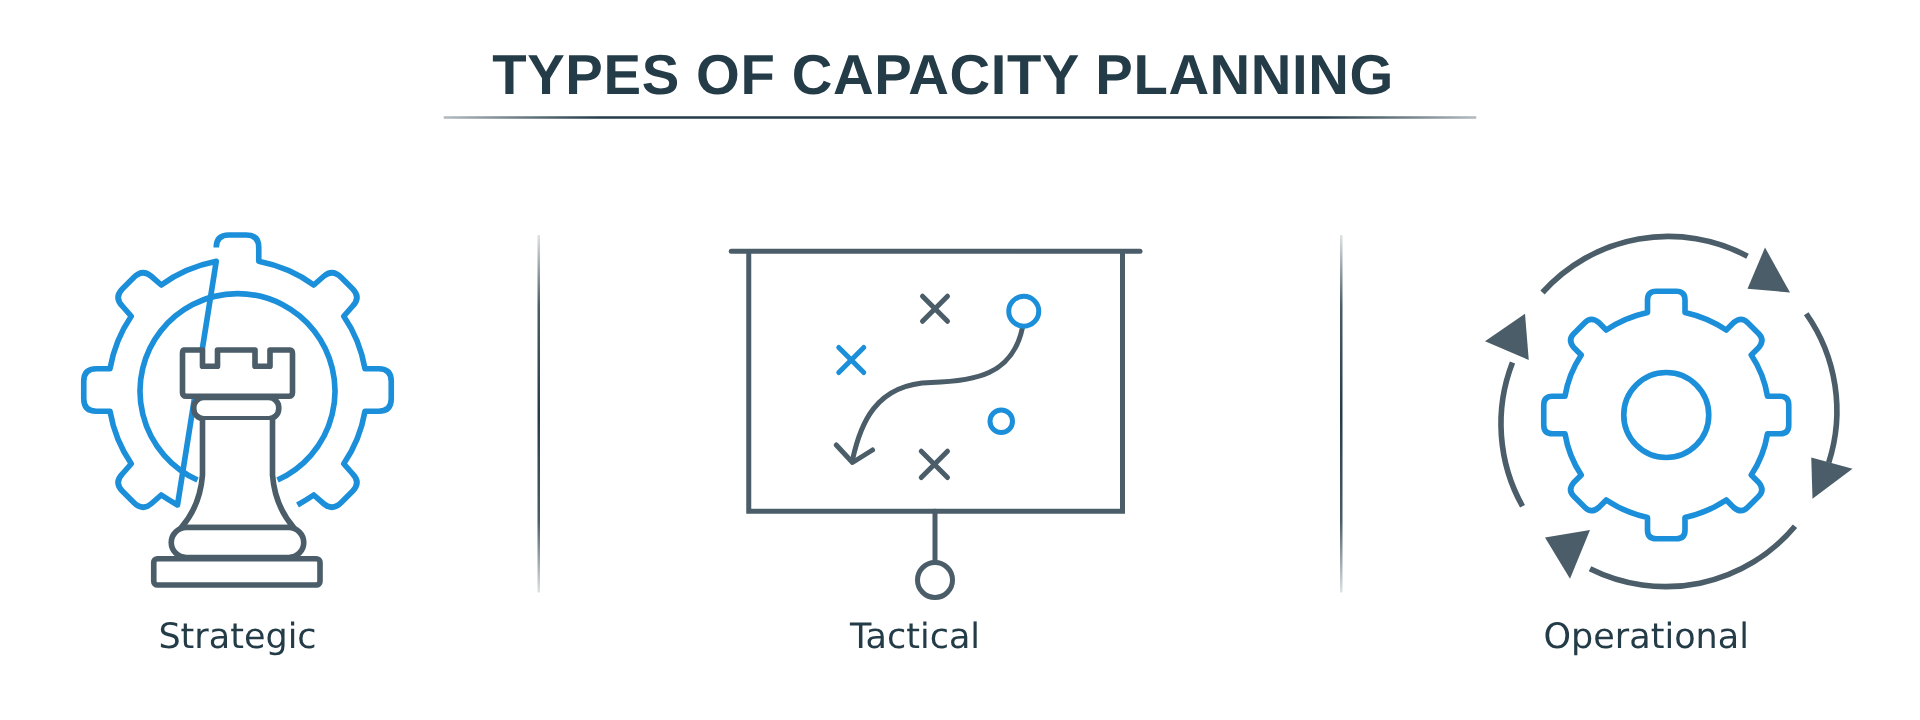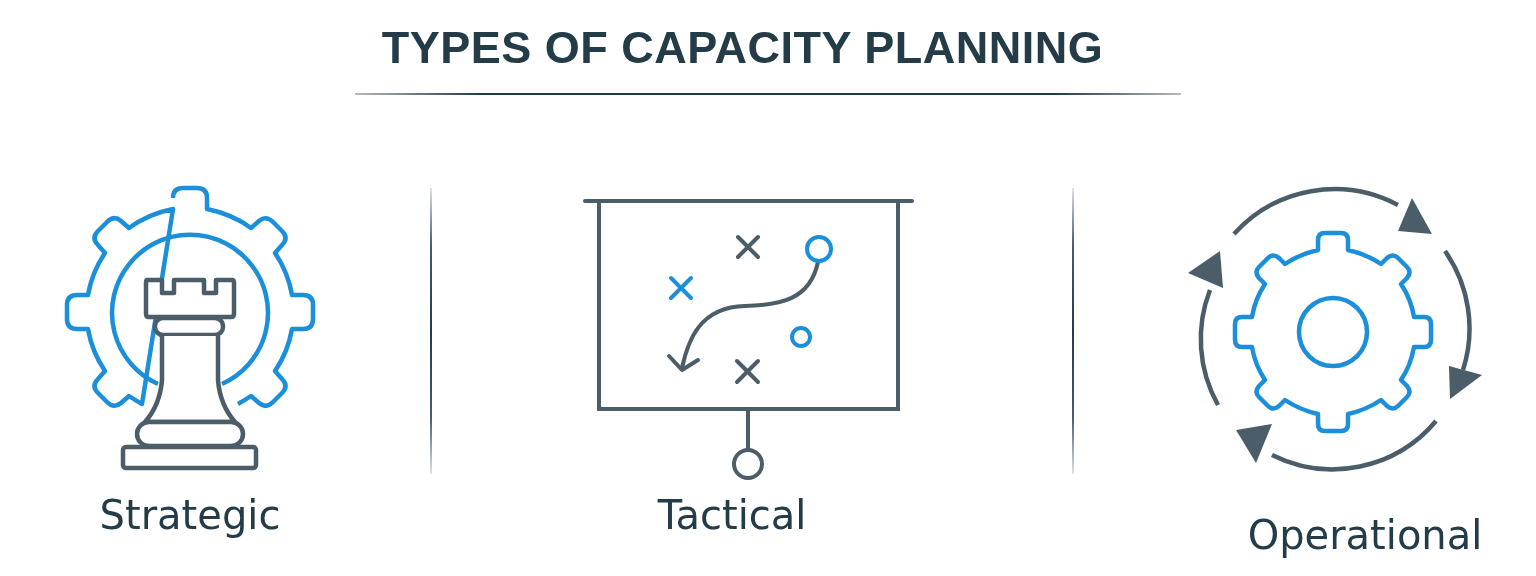--- a/index.html
+++ b/index.html
@@ -1,26 +1,26 @@
 <!DOCTYPE html>
 <html><head>
 <meta charset="utf-8">
 <style>
   html, body { margin: 0; padding: 0; background: #ffffff; }
   body { width: 1536px; height: 576px; position: relative; overflow: hidden;
          font-family: "Liberation Sans", "DejaVu Sans", sans-serif; }
   .title { position: absolute; left: 0; top: 22px; width: 1485px; text-align: center;
            font-family: "Liberation Sans", sans-serif; font-weight: 700; font-size: 45px;
-           letter-spacing: 0.5px; color: #243c48; margin: 0; }
+           letter-spacing: 0.5px; color: #243c48; margin: 12px; }
   .title-rule { position: absolute; left: 355px; top: 93px; width: 826px; height: 2px;
                 background: linear-gradient(to right, rgba(36,60,72,0.35), #243c48 15%, #243c48 85%, rgba(36,60,72,0.35)); }
   .vdiv { position: absolute; top: 188px; width: 2px; height: 286px;
           background: linear-gradient(to bottom, rgba(36,60,72,0.15), #4a5d68 20%, #243c48 50%, #4a5d68 80%, rgba(36,60,72,0.15)); }
   .icon { position: absolute; }
-  .label { position: absolute; top: 492px; text-align: center; font-size: 40px;
+  .label { position: absolute; top: 492px; text-align: center; font-size: 28px;
            color: #243c48; font-family: "DejaVu Sans", sans-serif; font-weight: 500; }
 </style>
 </head>
 <body>
 
 <h1 class="title">TYPES OF CAPACITY PLANNING</h1>
 <div class="title-rule"></div>
 
 <section>
   <svg class="icon" style="left:60px; top:180px;" width="260" height="300" viewBox="60 180 260 300">
@@ -104,14 +104,14 @@
         Q 1411 299 1414 317 L 1424 317 Q 1431 317 1431 324 L 1431 340 Q 1431 347 1424 347 L 1414 347
         Q 1411 365 1401 380 L 1407 386 Q 1412 392 1407 397 L 1398 406 Q 1393 411 1387 406 L 1381 400
         Q 1366 410 1348 414 L 1348 424 Q 1348 431 1341 431 L 1325 431 Q 1318 431 1318 424 L 1318 414
         Q 1300 410 1285 400 L 1279 406 Q 1273 411 1268 406 L 1259 397 Q 1254 392 1259 386 L 1265 380
         Q 1255 365 1252 347 L 1242 347 Q 1235 347 1235 340 L 1235 324 Q 1235 317 1242 317 L 1252 317
         Q 1255 299 1265 284 L 1259 278 Q 1254 272 1259 267 L 1268 258 Q 1273 253 1279 258 L 1285 264
         Q 1300 254 1318 250 Z"></path>
       <circle cx="1333" cy="332" r="34"></circle>
     </g>
   </svg>
-  <div class="label" style="left:1220px; width:290px;margin-top:20px;">Operational</div>
+  <div class="label" style="left:1172px; width:290px;">Operational</div>
 </section>
 
 </body></html>

